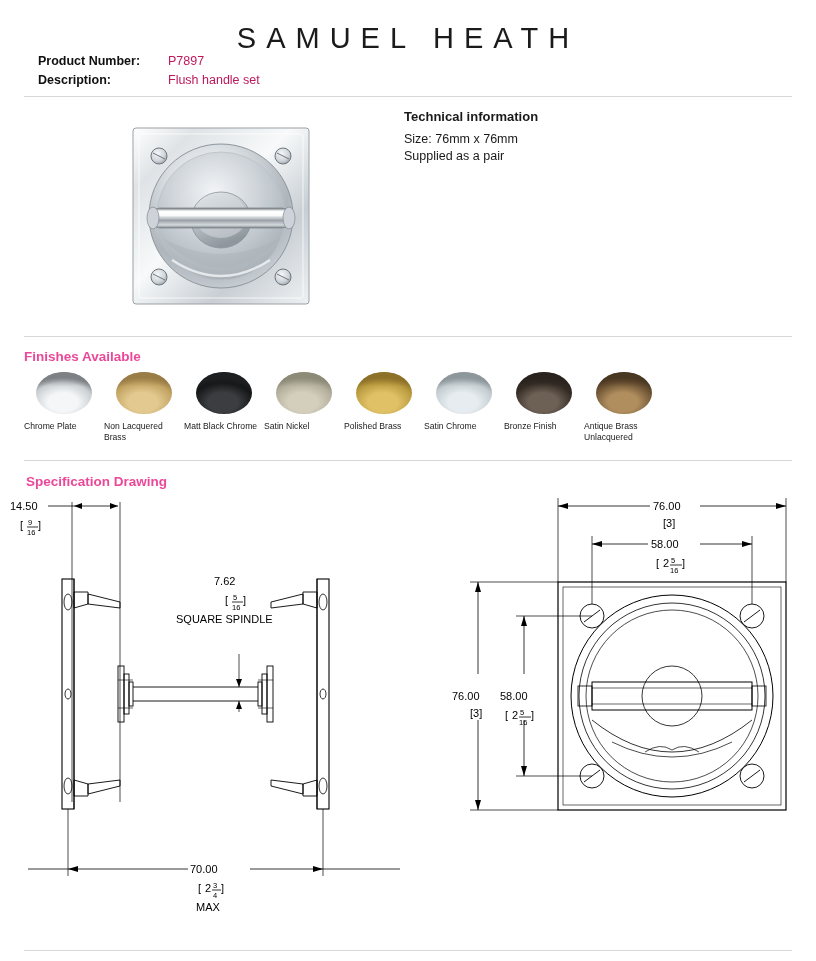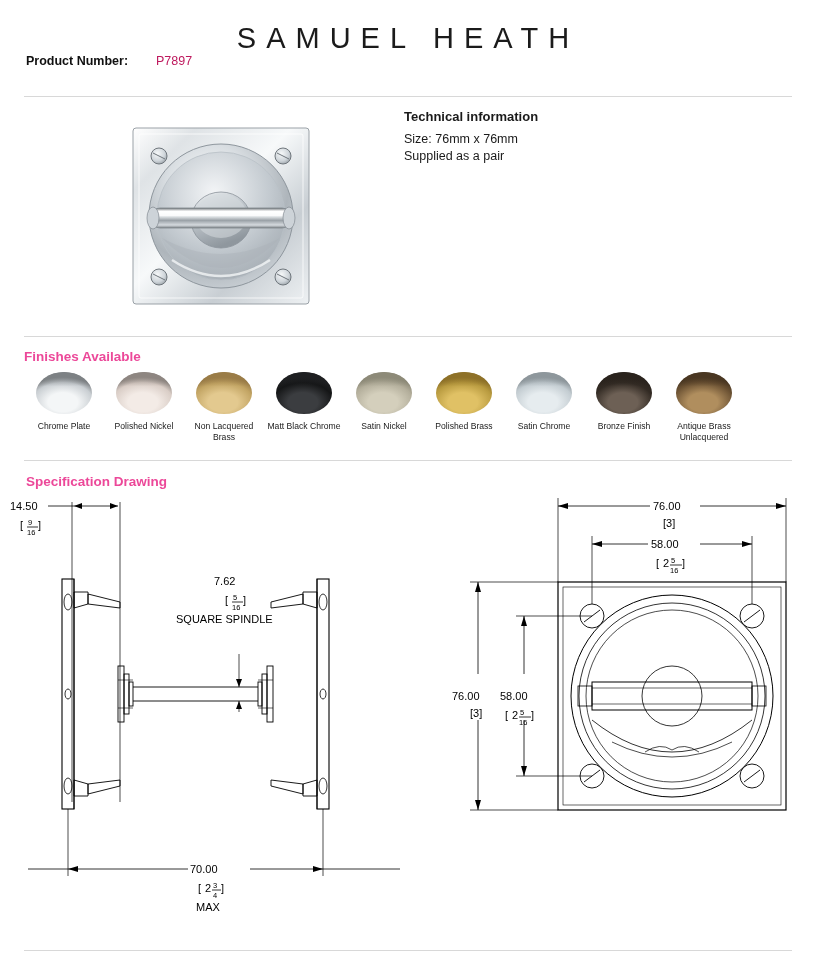--- a/index.html
+++ b/index.html
@@ -26,21 +26,21 @@
     font-size: 29px;
     font-weight: 400;
     letter-spacing: 10px;
     color: #1b1b1b;
     font-family: "Liberation Sans", sans-serif;
   }
 
   .meta {
     position: absolute;
     top: 52px;
-    left: 26px;
+    left: 38px;
     font-size: 12.5px;
     line-height: 19px;
   }
   .meta-row { display: flex; }
   .meta-label {
     font-weight: bold;
     width: 130px;
     color: #101010;
   }
   .meta-value { color: #be185d; }
@@ -97,21 +97,21 @@
     position: absolute;
     left: 24px;
     top: 372px;
     width: 772px;
     display: flex;
   }
   .finish {
     width: 80px;
     margin-right: 0px;
     flex: 0 0 80px;
-    text-align: center;
+    text-align: left;
   }
   .swatch {
     width: 56px;
     height: 42px;
     margin: 0 auto;
     border-radius: 50%;
     position: relative;
     overflow: hidden;
   }
   .swatch .rim {
@@ -147,20 +147,24 @@
 </style>
 </head>
 <body>
 
 <div class="brand">SAMUEL HEATH</div>
 
 <div class="meta">
   <div class="meta-row">
     <span class="meta-label">Product Number:</span>
     <span class="meta-value">P7897</span>
+  </div>
+  <div class="meta-row">
+    <span class="meta-label">Description:</span>
+    <span class="meta-value">Flush handle set</span>
   </div>
 </div>
 
 <div class="divider d1"></div>
 
 <div class="tech">
   <div class="tech-title">Technical information</div>
   <div>Size: 76mm x 76mm</div>
   <div>Supplied as a pair</div>
 </div>
@@ -244,26 +248,20 @@
 <div class="sec-head finishes">Finishes Available</div>
 
 <div class="finishes" id="finishes-row">
     <div class="finish">
       <div class="swatch" style="background: radial-gradient(70% 60% at 48% 72%, rgb(244, 246, 247) 0%, rgb(244, 246, 247) 38%, rgb(201, 206, 210) 78%, rgb(125, 129, 132) 100%);">
         <div class="rim" style="background: linear-gradient(rgb(125, 129, 132) 0%, rgba(0, 0, 0, 0) 34%, rgba(0, 0, 0, 0) 100%);"></div>
       </div>
       <div class="finish-label">Chrome Plate</div>
     </div>
     <div class="finish">
-      <div class="swatch" style="background: radial-gradient(70% 60% at 48% 72%, rgb(243, 235, 230) 0%, rgb(243, 235, 230) 38%, rgb(217, 205, 198) 78%, rgb(142, 134, 129) 100%);">
-        <div class="rim" style="background: linear-gradient(rgb(142, 134, 129) 0%, rgba(0, 0, 0, 0) 34%, rgba(0, 0, 0, 0) 100%);"></div>
-      </div>
-      <div class="finish-label">Polished Nickel</div>
-    </div>
-    <div class="finish">
       <div class="swatch" style="background: radial-gradient(70% 60% at 48% 72%, rgb(227, 201, 143) 0%, rgb(227, 201, 143) 38%, rgb(194, 164, 99) 78%, rgb(154, 124, 71) 100%);">
         <div class="rim" style="background: linear-gradient(rgb(154, 124, 71) 0%, rgba(0, 0, 0, 0) 34%, rgba(0, 0, 0, 0) 100%);"></div>
       </div>
       <div class="finish-label">Non Lacquered Brass</div>
     </div>
     <div class="finish">
       <div class="swatch" style="background: radial-gradient(70% 60% at 48% 72%, rgb(59, 61, 64) 0%, rgb(59, 61, 64) 38%, rgb(21, 22, 23) 78%, rgb(30, 31, 33) 100%);">
         <div class="rim" style="background: linear-gradient(rgb(30, 31, 33) 0%, rgba(0, 0, 0, 0) 34%, rgba(0, 0, 0, 0) 100%);"></div>
       </div>
       <div class="finish-label">Matt Black Chrome</div>

